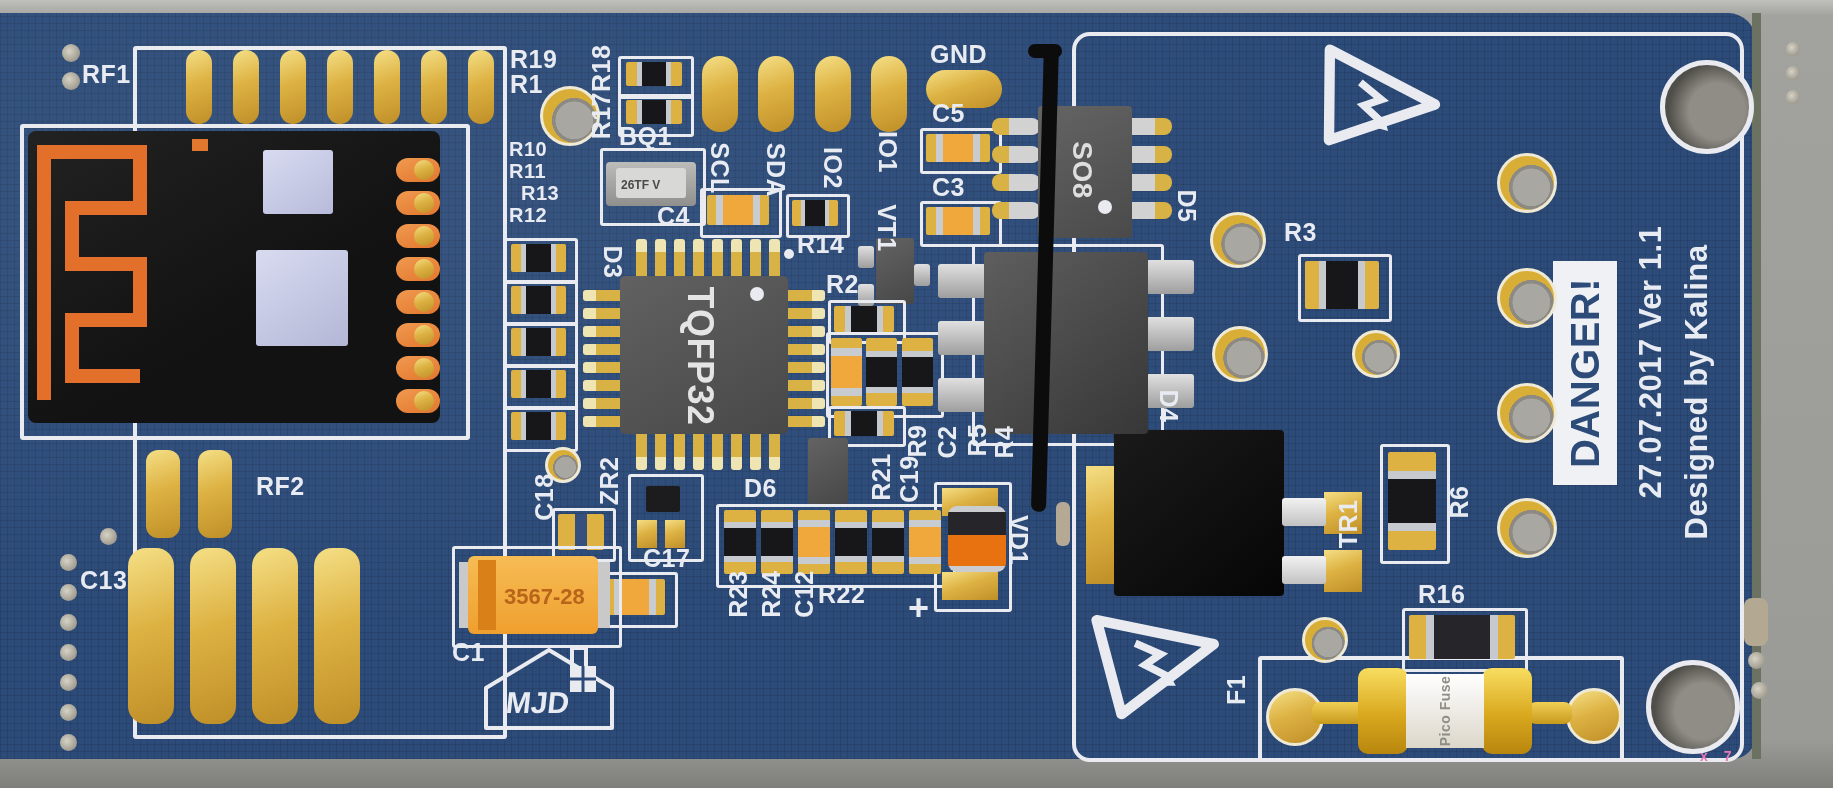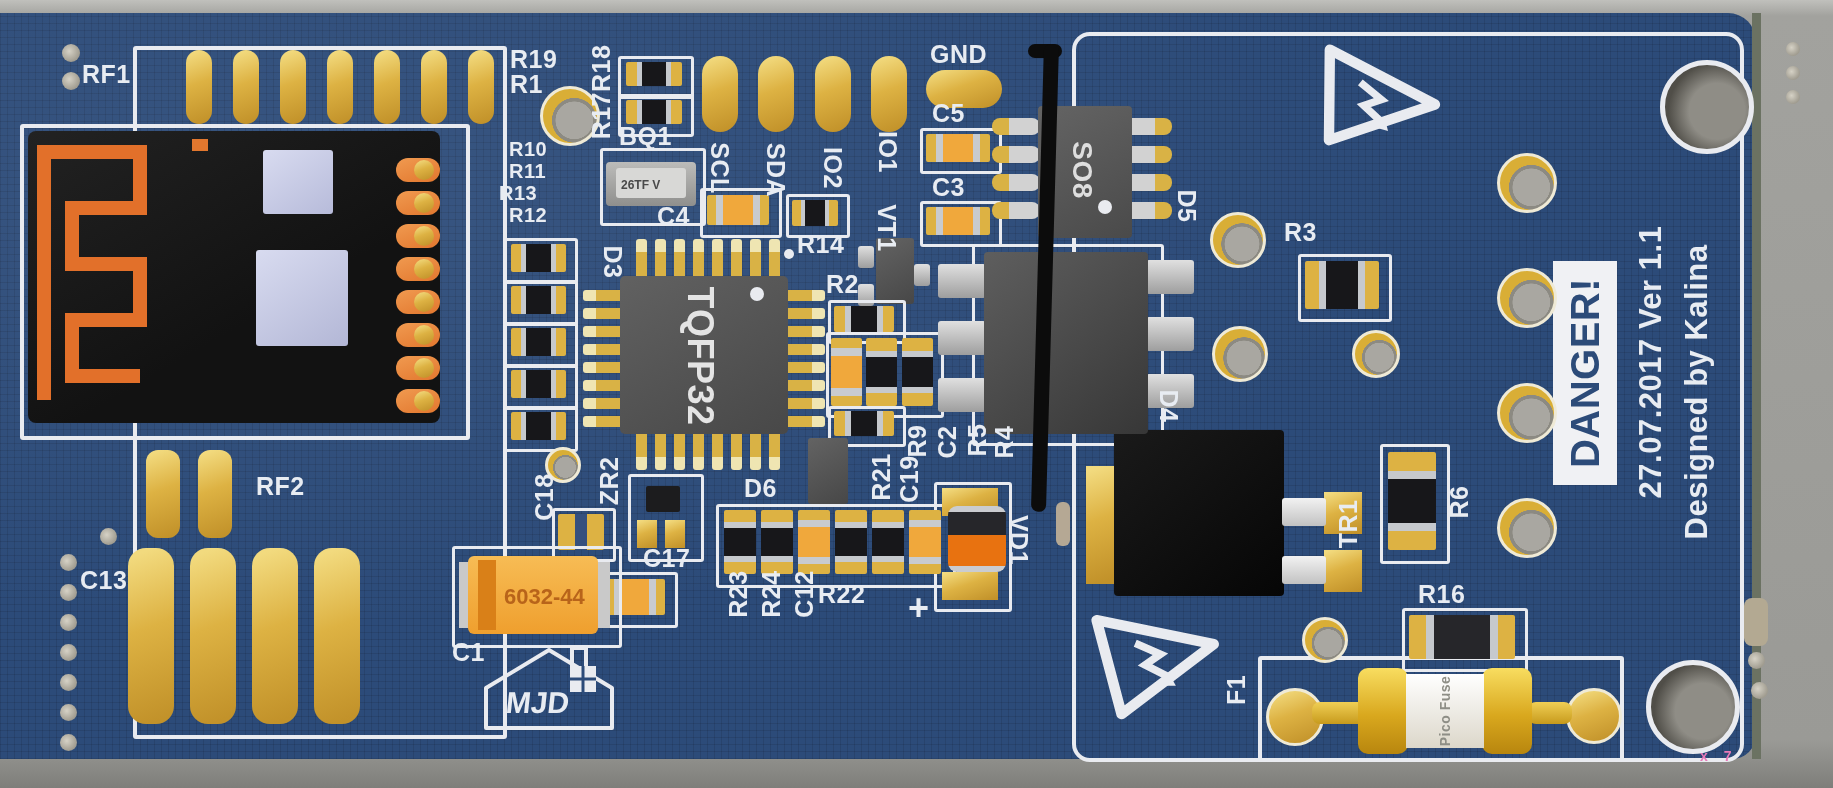--- a/index.html
+++ b/index.html
@@ -62,21 +62,21 @@
   <div class="abs" style="left:256px;top:250px;width:92px;height:96px;background:linear-gradient(145deg,#d8dbf0,#b3b7d6);border-radius:3px;"></div>
   <div class="lbl" style="left: 82px; top: 62px; z-index: 9;">RF1</div>
   <div class="lbl" style="left: 256px; top: 474px; z-index: 9;">RF2</div>
   <div class="lbl" style="left: 80px; top: 568px; z-index: 9;">C13</div>
 
   <div class="lbl" style="left: 510px; top: 47px; z-index: 9;">R19</div>
   <div class="lbl" style="left: 510px; top: 72px; z-index: 9;">R1</div>
   <div class="vl" style="left: 601px; top: 92px; z-index: 9;">R17R18</div>
   <div class="lbl sm" style="left: 509px; top: 139px; z-index: 9;">R10</div>
   <div class="lbl sm" style="left: 509px; top: 161px; z-index: 9;">R11</div>
-  <div class="lbl sm" style="left: 499px; top: 183px; z-index: 9;">R13</div>
+  <div class="lbl sm" style="left: 521px; top: 183px; z-index: 9;">R13</div>
   <div class="lbl sm" style="left: 509px; top: 205px; z-index: 9;">R12</div>
   <div class="lbl" style="left: 619px; top: 124px; z-index: 9;">BQ1</div>
 
   <div class="silk" style="left:600px;top:148px;width:100px;height:72px;"></div>
   <div class="abs" style="left:606px;top:162px;width:90px;height:44px;background:linear-gradient(180deg,#bcbcba,#8f8f8d);border-radius:4px;"></div>
   <div class="abs" style="left:616px;top:168px;width:70px;height:30px;background:#d8d8d6;border-radius:3px;"></div>
   <div class="abs" style="left:621px;top:178px;font:bold 12px 'Liberation Sans',sans-serif;color:#4a4a4a;">26TF V</div>
 
   <div class="abs gold r13" style="left:702px;top:56px;width:36px;height:76px;border-radius:18px;"></div>
   <div class="abs gold r13" style="left:758px;top:56px;width:36px;height:76px;border-radius:18px;"></div>
@@ -154,21 +154,21 @@
   <div class="abs" style="left:948px;top:506px;width:58px;height:66px;border-radius:9px;
        background:linear-gradient(180deg,#caccd0 0 9%,#26262a 9% 44%,#e87210 44% 91%,#caccd0 91%);"></div>
   <div class="vr" style="left: 1018px; top: 540px; z-index: 9;">VD1</div>
   <div class="lbl" style="left: 908px; top: 590px; font-size: 36px; z-index: 9;">+</div>
 
   <div class="silk" style="left:452px;top:546px;width:164px;height:96px;"></div>
   <div class="abs" style="left:459px;top:562px;width:14px;height:66px;background:#c9c9c9;"></div>
   <div class="abs" style="left:596px;top:562px;width:14px;height:66px;background:#c9c9c9;"></div>
   <div class="abs" style="left:468px;top:556px;width:130px;height:78px;background:linear-gradient(180deg,#f7bc55,#ef9f2e);border-radius:6px;"></div>
   <div class="abs" style="left:478px;top:560px;width:18px;height:70px;background:#d98018;"></div>
-  <div class="abs" style="left:504px;top:584px;font:bold 22px 'Liberation Sans',sans-serif;color:#b8641a;">6032-44</div>
+  <div class="abs" style="left:504px;top:584px;font:bold 22px 'Liberation Sans',sans-serif;color:#b8641a;">3567-28</div>
   <div class="lbl" style="left: 452px; top: 640px; z-index: 9;">C1</div>
 
   <svg class="abs" style="left:474px;top:644px;" width="150" height="88" viewBox="0 0 150 88">
     <polygon points="12,44 75,6 138,44 138,84 12,84" fill="none" stroke="#e9ebf0" stroke-width="4" stroke-linejoin="round"></polygon>
     <rect x="98" y="4" width="14" height="20" fill="none" stroke="#e9ebf0" stroke-width="4"></rect>
     <rect x="96" y="22" width="26" height="26" fill="#e9ebf0"></rect>
     <line x1="109" y1="22" x2="109" y2="48" stroke="#2c4b79" stroke-width="3"></line>
     <line x1="96" y1="35" x2="122" y2="35" stroke="#2c4b79" stroke-width="3"></line>
   </svg>
   <div class="abs" style="left:506px;top:686px;font:bold 30px 'Liberation Sans',sans-serif;color:#e8ecf2;transform:skewX(-6deg);">MJD</div>

